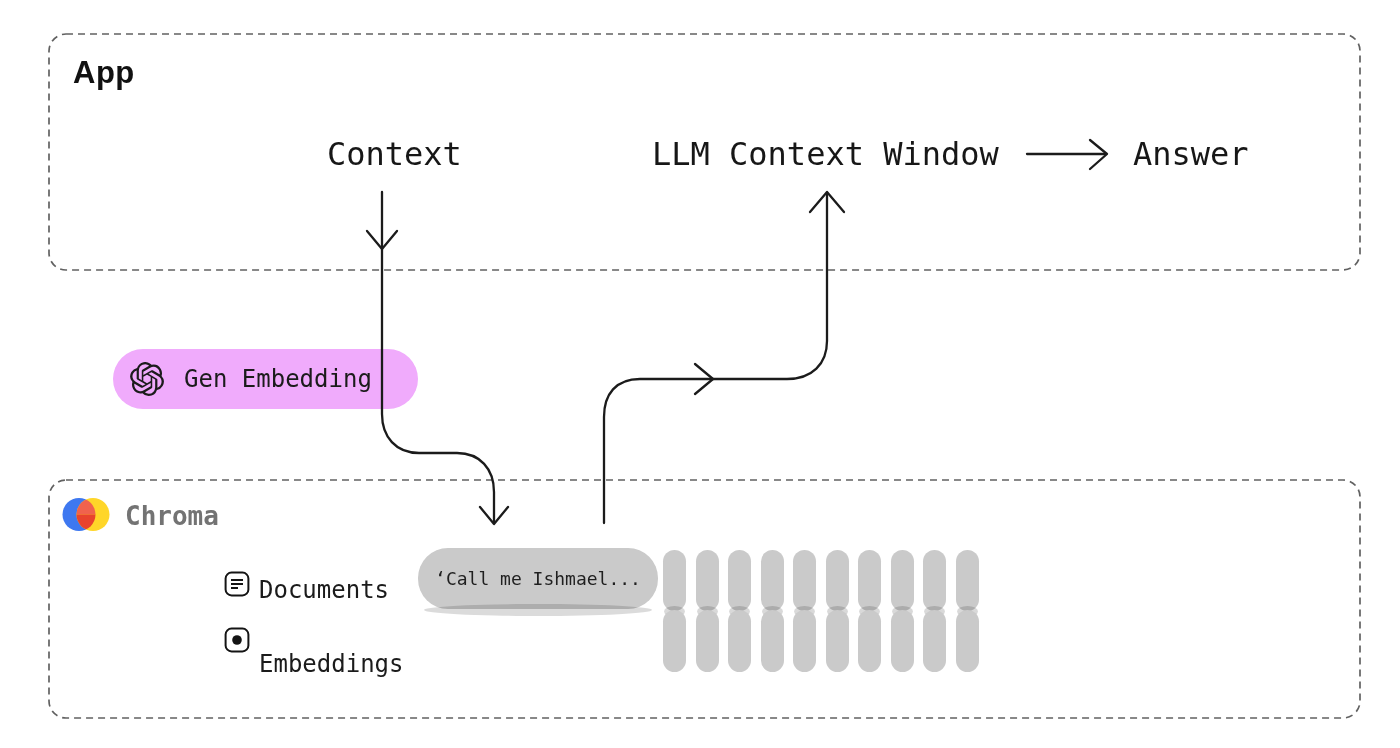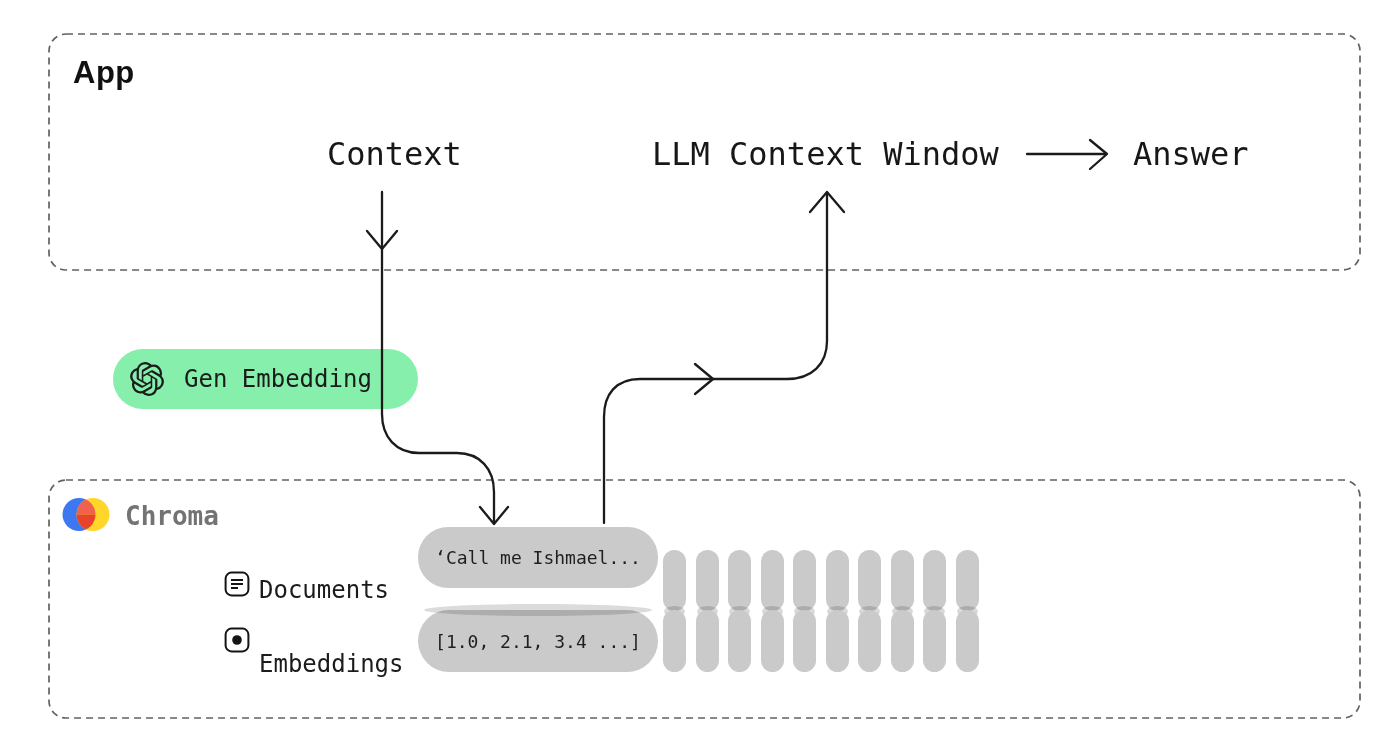--- a/index.html
+++ b/index.html
@@ -41,21 +41,21 @@
     z-index: 2;
   }
   .queries { left: 327px; }
   .llm     { left: 652px; }
   .answer  { left: 1133px; }
 
   .gen-pill {
     position: absolute;
     left: 113px; top: 349px;
     width: 305px; height: 60px;
-    background: #86efac;
+    background: #f0abfc;
     border-radius: 30px;
     display: flex;
     align-items: center;
     padding-left: 17px;
     box-sizing: border-box;
     z-index: 1;
   }
   .gen-pill .openai-mark { flex: 0 0 auto; }
   .gen-pill .gen-label {
     margin-left: 20px;
@@ -102,21 +102,21 @@
     width: 240px;
     background: #cacaca;
     display: flex;
     align-items: center;
     justify-content: center;
     font-size: 18px;
     color: #1f1f1f;
     white-space: pre;
     z-index: 1;
   }
-  .big-pill.doc { top: 527px; height: 61px; border-radius: 30px; }
+  .big-pill.doc { top: 548px; height: 61px; border-radius: 30px; }
   .big-pill.emb { top: 610px; height: 62px; border-radius: 31px; }
 
   .seam {
     position: absolute;
     background: rgba(0,0,0,0.14);
     border-radius: 50%;
     z-index: 3;
   }
   .big-seam {
     left: 424px; top: 604px;
@@ -229,23 +229,20 @@
       <div class="small-pill">
         <div class="seam small-seam"></div>
       </div>
     </div>
 
   <svg class="row-icon emb" width="26" height="26" viewBox="0 0 26 26">
     <rect x="1.6" y="1.6" width="22.8" height="22.8" rx="6" fill="none" stroke="#141414" stroke-width="2"></rect>
     <circle cx="13" cy="13" r="4.8" fill="#141414"></circle>
   </svg>
   <div class="row-label emb">Embeddings</div>
-  <div class="big-pill emb">
-    <span>[1.0, 2.1, 3.4 ...]</span>
-  </div>
   <div class="pill-row emb">
       <div class="small-pill"></div>
       <div class="small-pill"></div>
       <div class="small-pill"></div>
       <div class="small-pill"></div>
       <div class="small-pill"></div>
       <div class="small-pill"></div>
       <div class="small-pill"></div>
       <div class="small-pill"></div>
       <div class="small-pill"></div>

